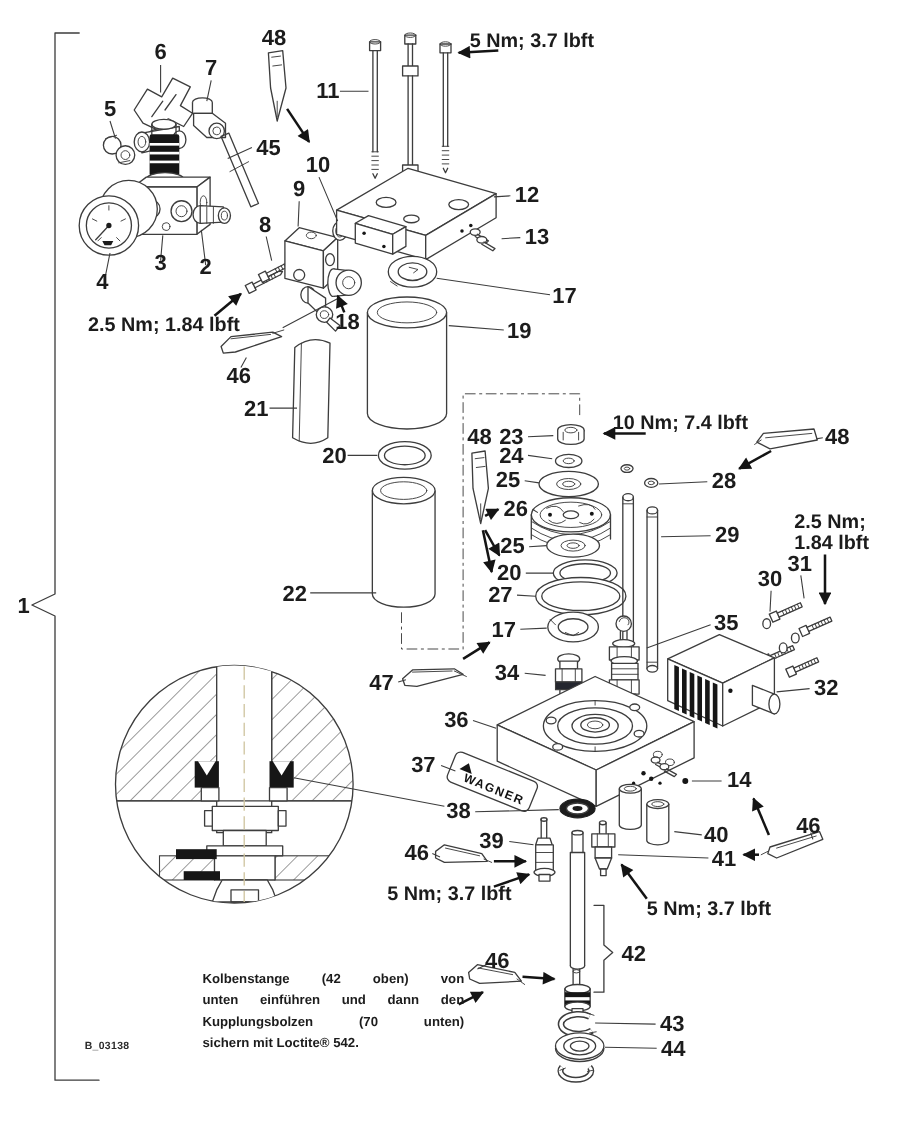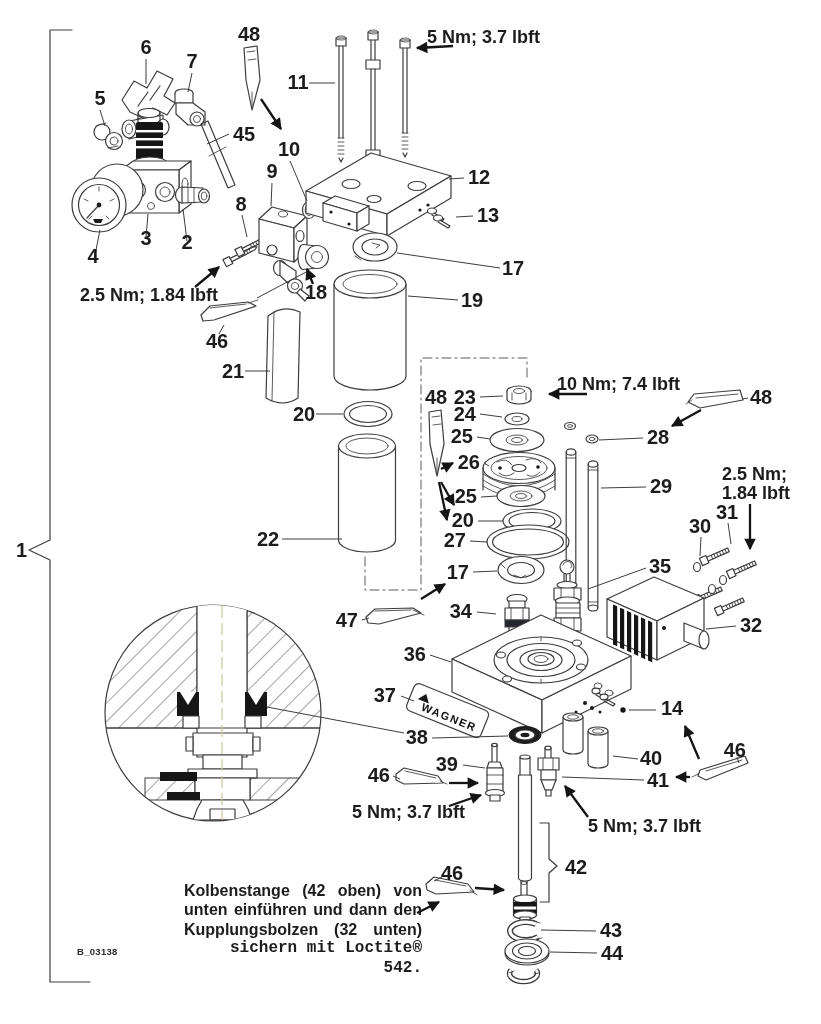--- a/index.html
+++ b/index.html
@@ -14,23 +14,23 @@
   .ar{fill:none;stroke:#141414;stroke-width:2.3;}
   .blk{fill:#161616;stroke:none;}
   .dk{fill:#24262e;stroke:#3d3d3d;stroke-width:1;}
   .dash{stroke-dasharray:9 4 2 4;}
   .cline{stroke:#cfc49f;stroke-width:1.2;stroke-dasharray:12 5;fill:none;}
   text.pl{font-family:"Liberation Sans",sans-serif;font-weight:600;font-size:20px;fill:#1c1c1c;}
   text.tq{font-family:"Liberation Sans",sans-serif;font-weight:600;font-size:18px;fill:#1c1c1c;}
   text.stk{font-family:"Liberation Sans",sans-serif;font-weight:700;font-size:11px;letter-spacing:1.5px;fill:#111;}
   
   .note{position:absolute;left:184px;top:881px;width:238px;color:#1c1c1c;
-        font-size:16px;line-height:19.4px;font-weight:600;}
+        font-size:12px;line-height:19.4px;font-weight:600;}
   .note .jl{text-align:justify;text-align-last:justify;}
-  .note .ll{text-align:right;font-family:Liberation Mono, monospace;}
+  .note .ll{text-align:left;}
   .figcode{position:absolute;left:77px;top:946px;font-size:9.5px;font-weight:600;color:#2a2a2a;letter-spacing:.3px;}
 </style>
 </head>
 <body>
 
 <div class="page">
 <svg id="diagram" width="821" height="1024" viewBox="0 0 821 1024">
   <defs>
     <marker id="ah" viewBox="0 0 10 10" refX="9" refY="5" markerWidth="6" markerHeight="5" orient="auto-start-reverse">
       <path d="M0,0 L10,5 L0,10 Z" fill="#141414"></path>
@@ -617,18 +617,18 @@
         <text x="722" y="480" text-anchor="start" class="tq">2.5 Nm;</text>
         <text x="722" y="499" text-anchor="start" class="tq">1.84 lbft</text>
         <text x="352" y="818" text-anchor="start" class="tq">5 Nm; 3.7  lbft</text>
         <text x="588" y="832" text-anchor="start" class="tq">5 Nm; 3.7  lbft</text>
       </g>
 </svg>
 
   <div class="note">
     <div class="jl">Kolbenstange  (42  oben)  von</div>
     <div class="jl">unten einführen und dann den</div>
-    <div class="jl">Kupplungsbolzen  (32  unten)</div>
+    <div class="jl">Kupplungsbolzen  (70  unten)</div>
     <div class="ll">sichern mit Loctite® 542.</div>
   </div>
 
   <div class="figcode">B_03138</div>
 </div>
 
 </body></html>

